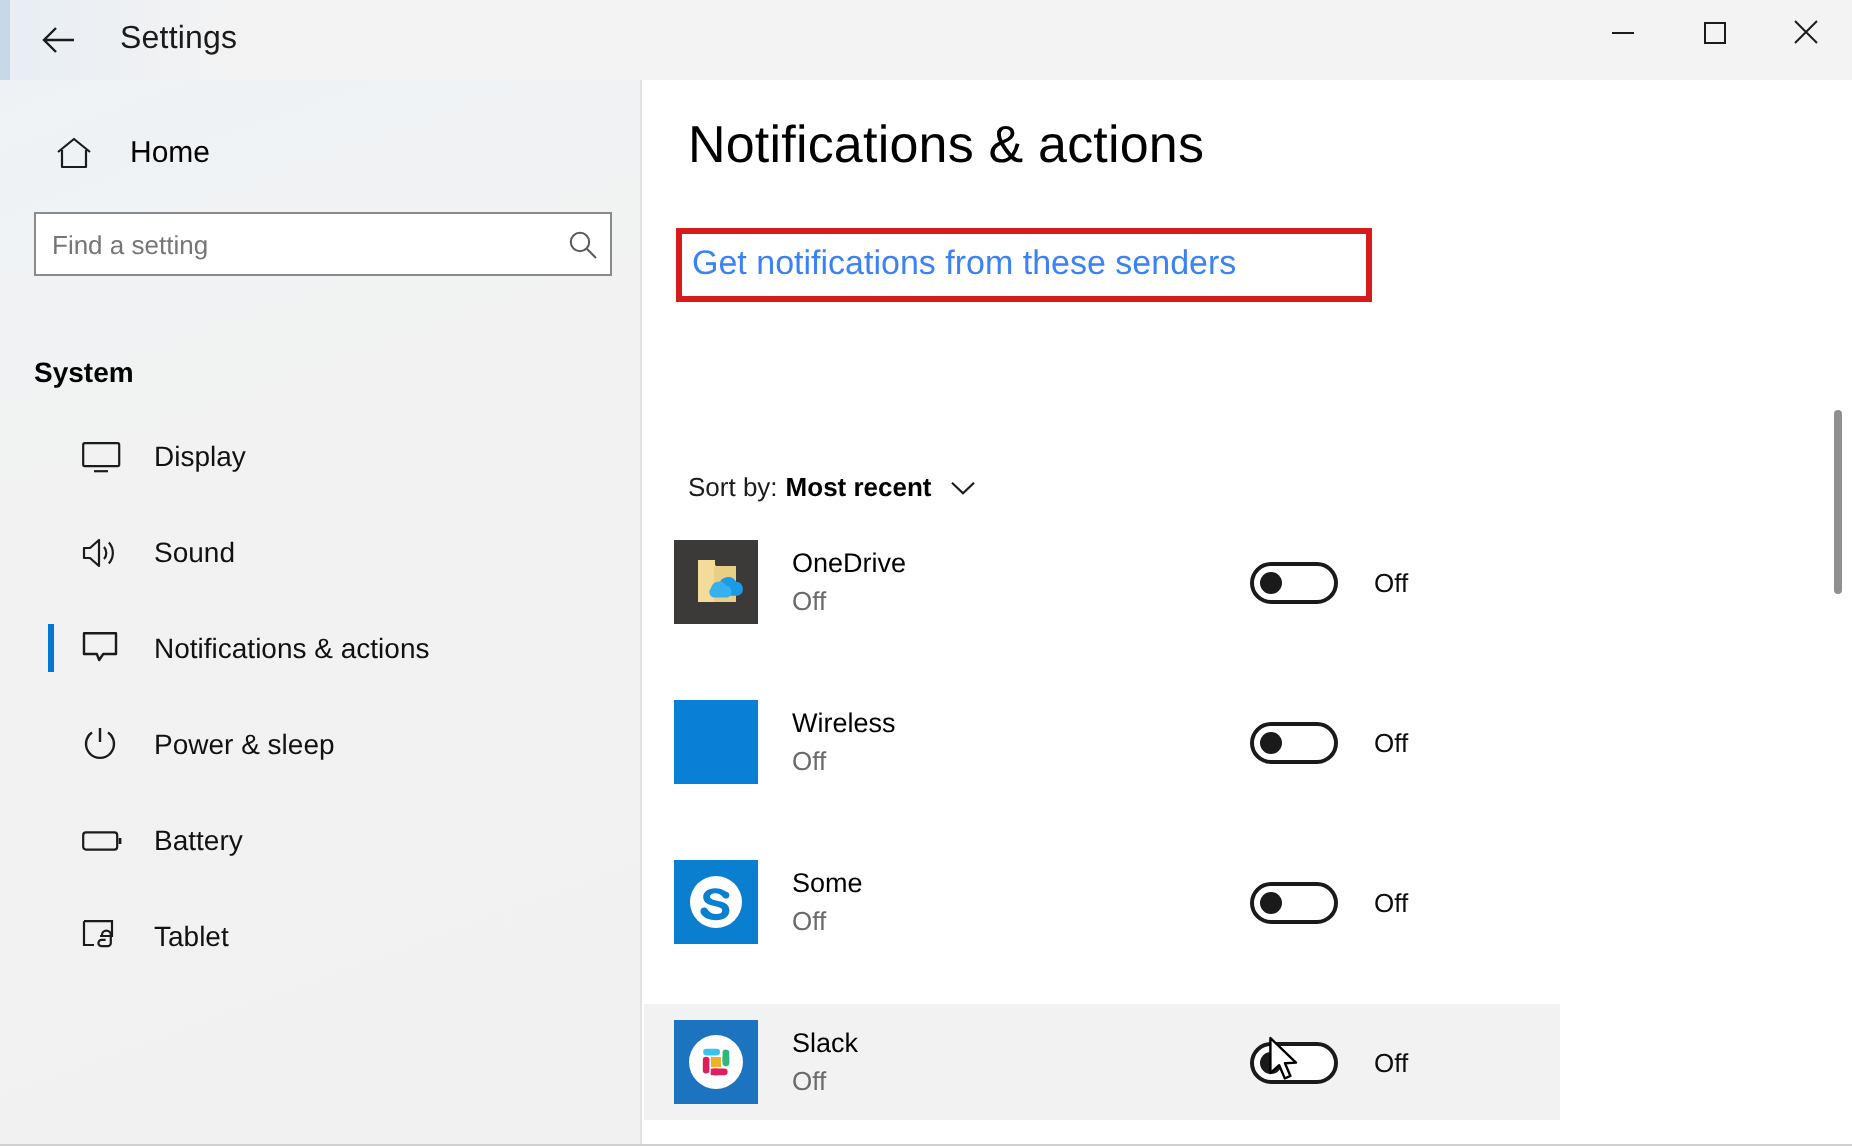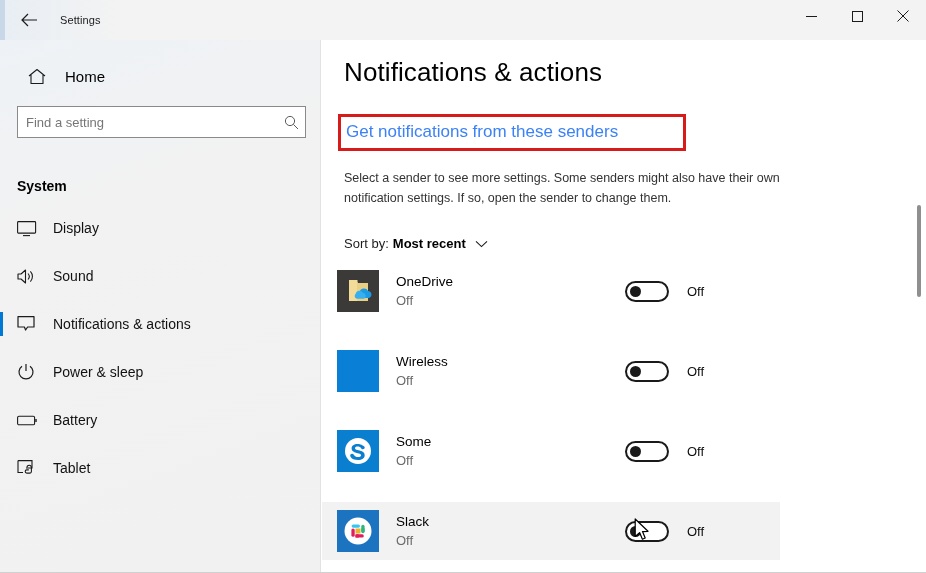--- a/index.html
+++ b/index.html
@@ -39,21 +39,21 @@
   .back-btn {
     width: 46px; height: 32px;
     margin-left: 6px;
     display: flex;
     align-items: center;
     justify-content: center;
     cursor: default;
   }
   .back-btn svg { display: block; }
   .tb-title {
-    font-size: 11px;
+    font-size: 16px;
     color: #1b1b1b;
     margin-left: 8px;
     letter-spacing: .1px;
   }
   .win-controls {
     position: absolute;
     right: 0; top: 0;
     height: 40px;
     display: flex;
   }
@@ -118,20 +118,21 @@
     justify-content: center;
   }
   .cat-title {
     font-size: 14px;
     font-weight: bold;
     color: #000;
     margin: 40px 0 0 17px;
   }
   .nav {
     margin-top: 10px;
+    padding-left: 24px;
   }
   .nav-item {
     position: relative;
     display: flex;
     align-items: center;
     height: 48px;
     padding-left: 17px;
     cursor: default;
     box-sizing: border-box;
   }
@@ -453,21 +454,20 @@
     </div>
   </div>
 
   <div class="main">
 
     <div class="page-title">Notifications &amp; actions</div>
 
     <div class="red-box"></div>
     <div class="section-head">Get notifications from these senders</div>
 
-    <div class="section-desc">Select a sender to see more settings. Some senders might also have their own notification settings. If so, open the sender to change them.</div>
 
     <div class="sortby">
       <span class="sb-label">Sort by:</span>
       <span class="sb-value">Most recent</span>
       <span class="chev">
         <svg width="13" height="8" viewBox="0 0 13 8">
           <path d="M1 1.4 L6.5 6.6 L12 1.4" stroke="#1b1b1b" stroke-width="1.1" fill="none"></path>
         </svg>
       </span>
     </div>

